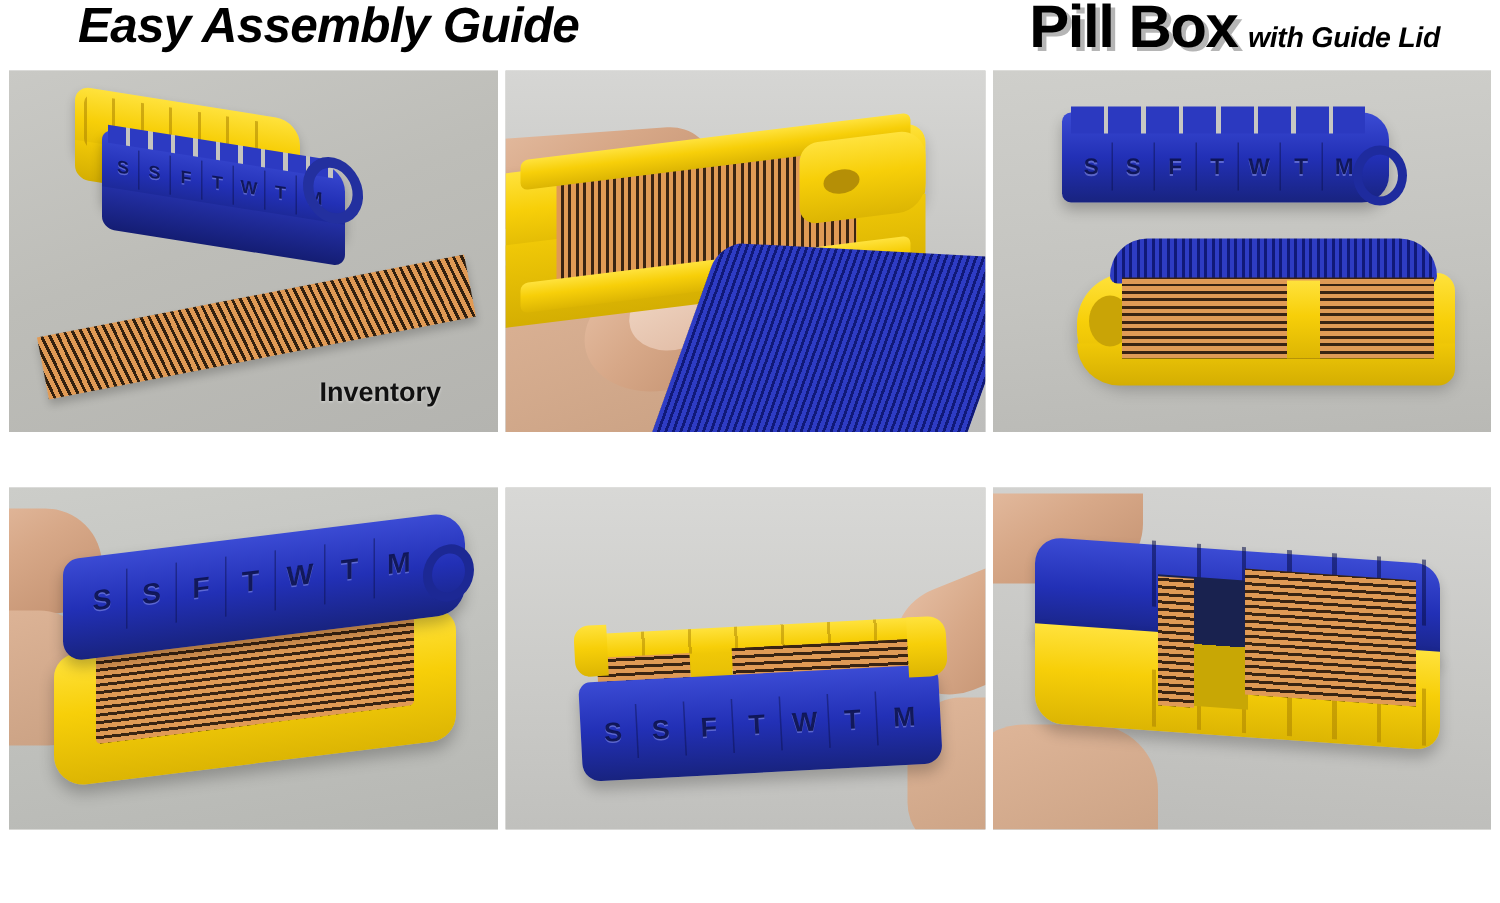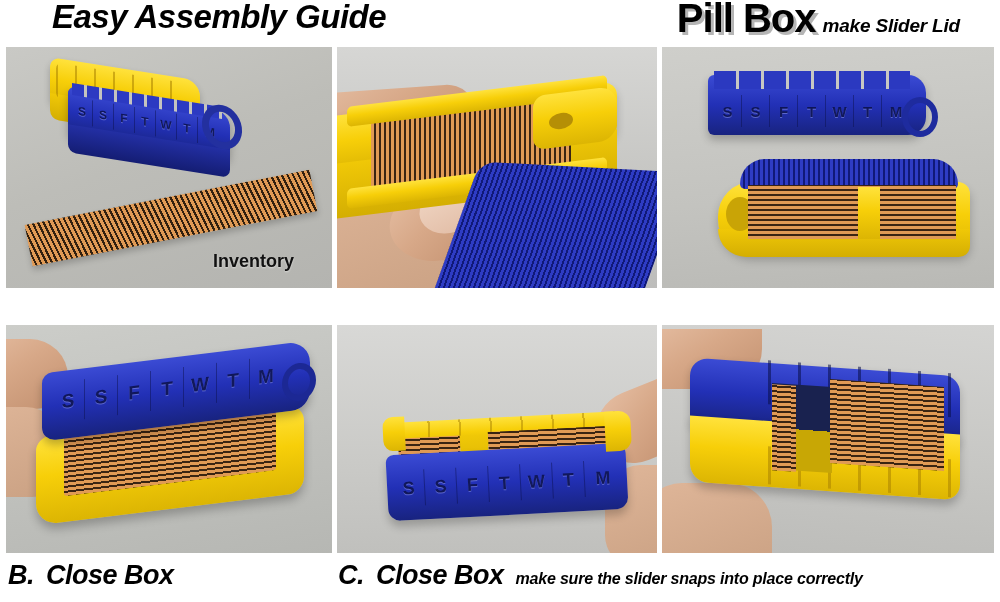--- a/index.html
+++ b/index.html
@@ -109,21 +109,21 @@
   }
 </style>
 </head>
 <body>
 
 <div class="sheet">
 
   <div class="header">
     <div class="hdr-left">Easy Assembly Guide</div>
     <div class="hdr-right">
-      <span class="hdr-pill">Pill Box</span><span class="hdr-sub">make Slider Lid</span>
+      <span class="hdr-pill">Pill Box</span><span class="hdr-sub">with Guide Lid</span>
     </div>
   </div>
 
   <div class="panel" style="left:6px;top:47px;width:326px;height:241px;">
     <div class="ph bg-a">
 
       <div class="part yellow" style="left:44px;top:22px;width:150px;height:48px;border-radius:10px 16px 10px 10px;transform:skewY(9deg);box-shadow:0 4px 7px rgba(0,0,0,.22);"></div>
       <div class="part yellow-d" style="left:44px;top:58px;width:150px;height:26px;border-radius:0 0 9px 9px;transform:skewY(9deg);"></div>
 
       <div class="part" style="left:50px;top:26px;width:132px;height:36px;transform:skewY(9deg);
@@ -280,21 +280,15 @@
                   background:repeating-linear-gradient(90deg,rgba(170,130,0,.55) 0 3px,rgba(0,0,0,0) 3px 30px);"></div>
 
       <div class="part" style="left:110px;top:60px;width:60px;height:86px;transform:skewY(4deg);
                   background:linear-gradient(180deg,#19224f 0%,#19224f 52%,#c8a705 52%,#c8a705 100%);"></div>
       <div class="part slider-v" style="left:110px;top:60px;width:24px;height:86px;transform:skewY(4deg);"></div>
 
       <div class="part slider-v" style="left:168px;top:58px;width:114px;height:84px;transform:skewY(4deg);"></div>
     </div>
   </div>
 
-  <div class="caption" style="left:8px;top:560px;">
-    <span class="cap-letter">B.</span><span class="cap-text">Close Box</span>
-  </div>
-
-  <div class="caption" style="left:338px;top:560px;">
-    <span class="cap-letter">C.</span><span class="cap-text">Close Box</span><span class="cap-note">make sure the slider snaps into place correctly</span>
-  </div>
+
 
 </div>
 
 </body></html>

